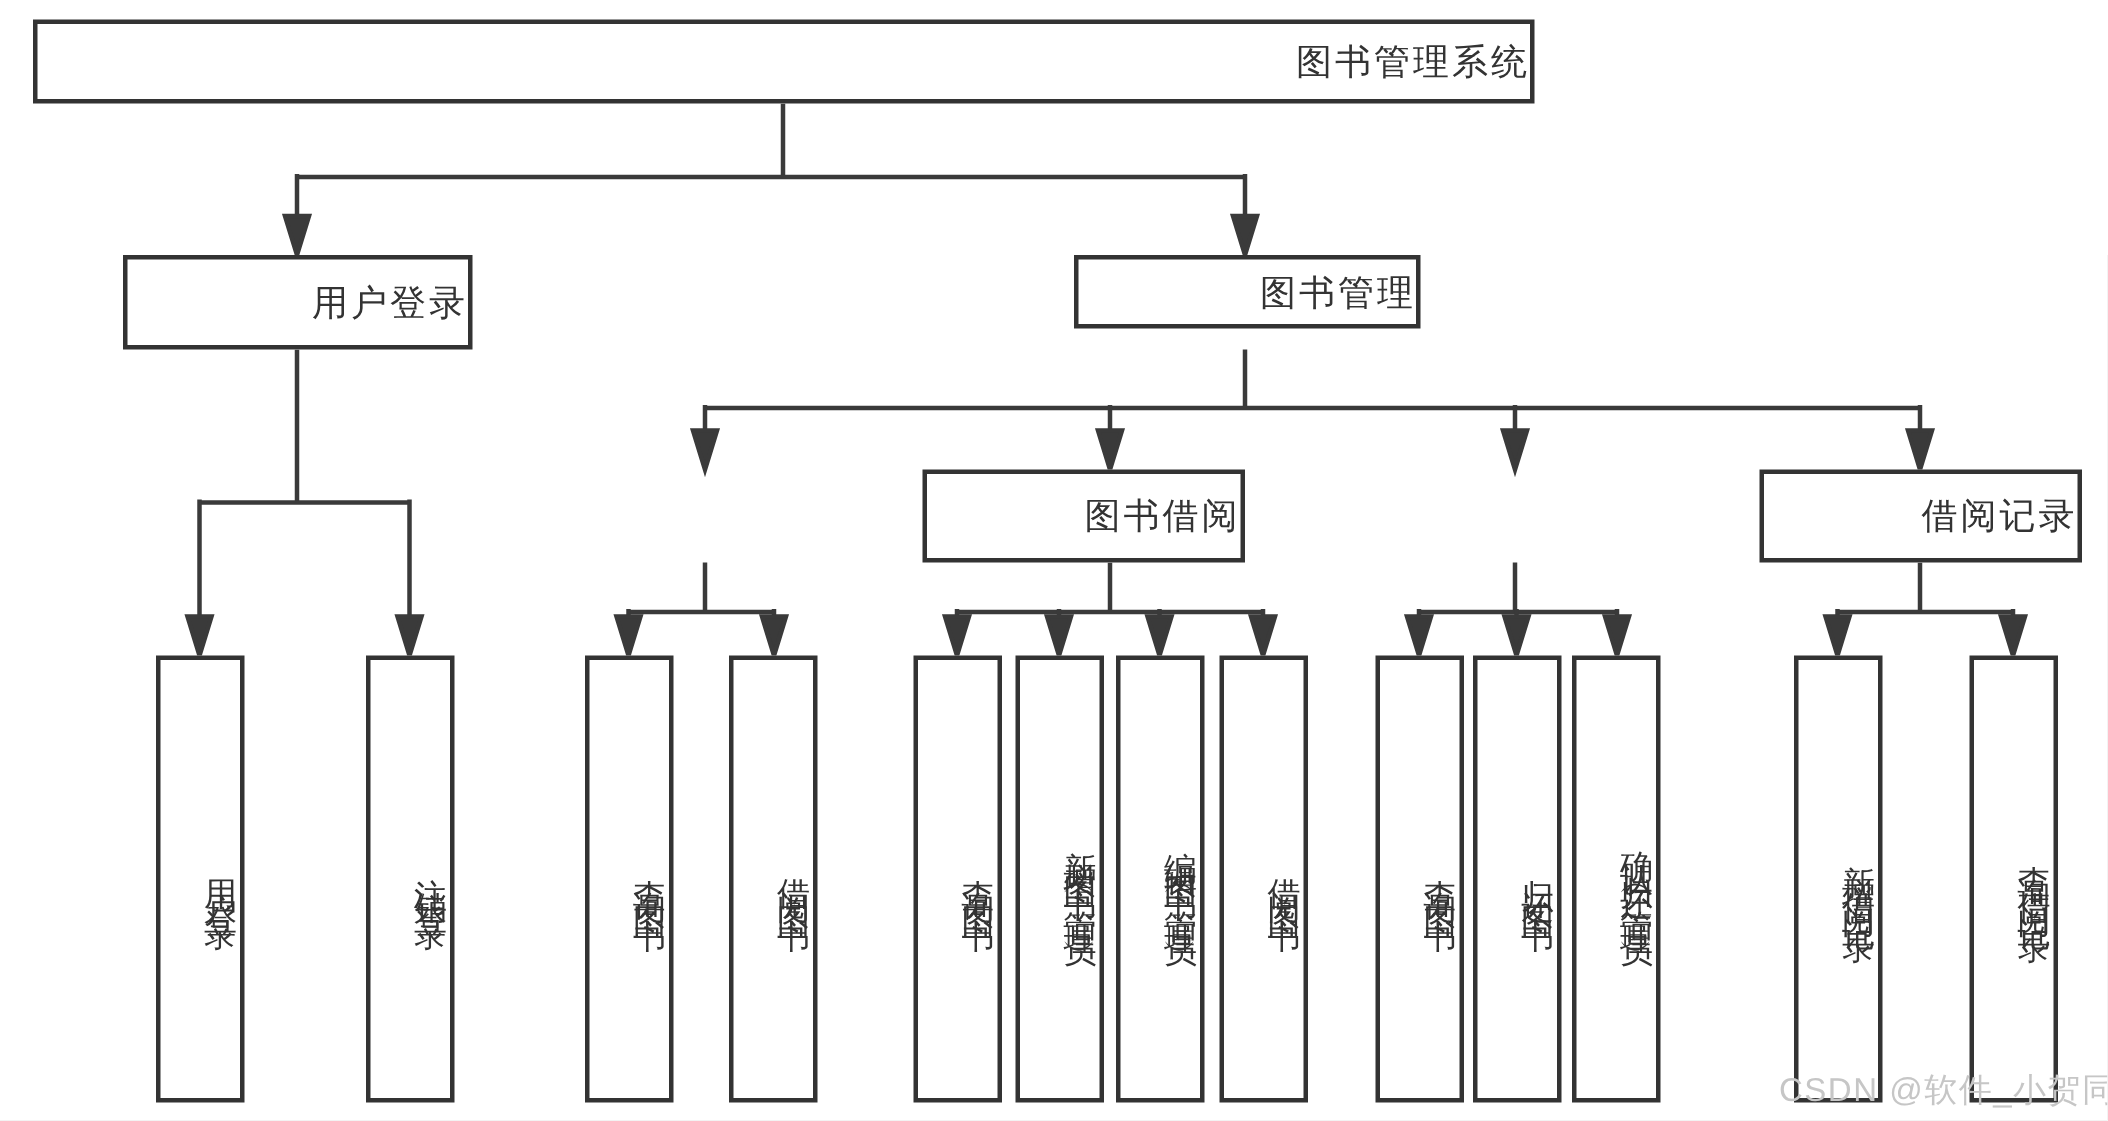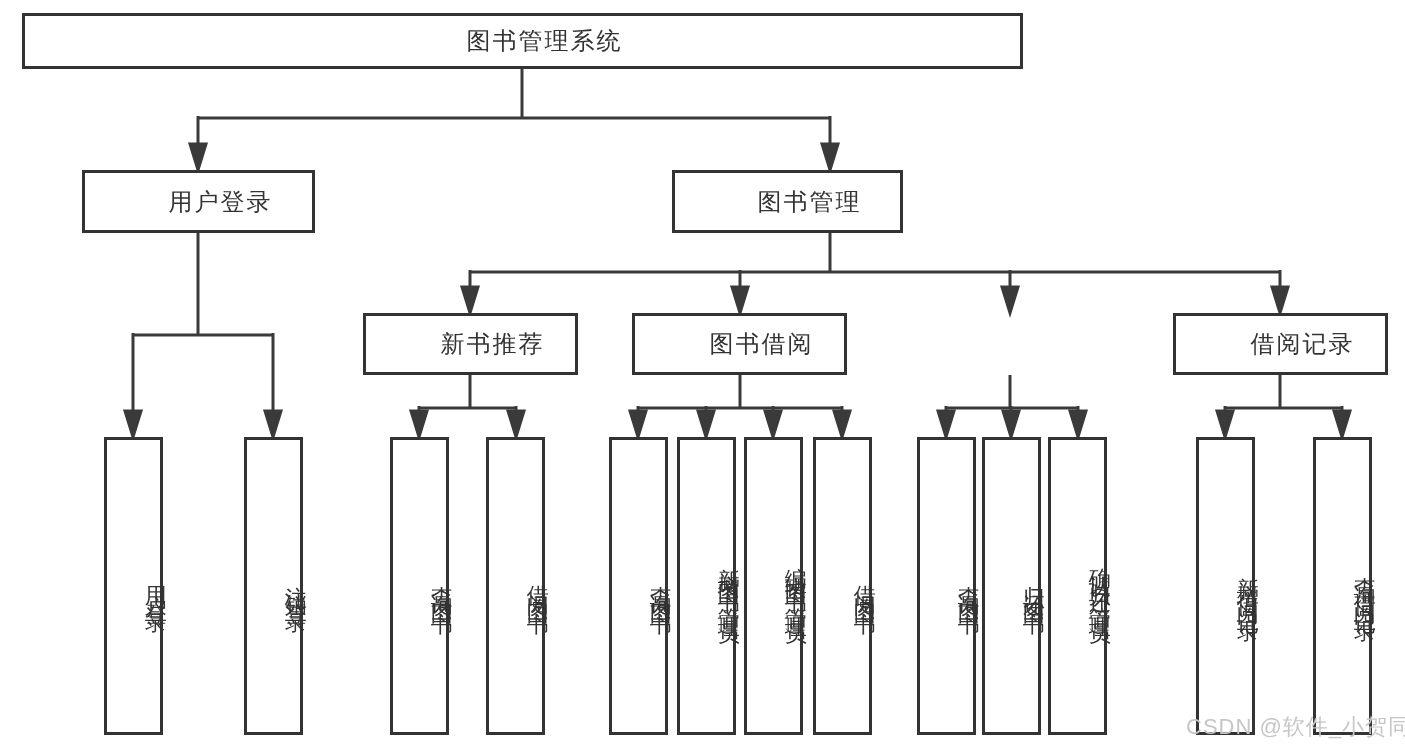--- a/index.html
+++ b/index.html
@@ -10,21 +10,21 @@
   .canvas{
     position:relative; width:1405px; height:747px;
     background:var(--background);
     font-family:"Liberation Sans","DejaVu Sans",sans-serif;
     overflow:hidden;
   }
   svg.connectors{position:absolute;left:0;top:0;z-index:1;}
   .node{
     position:absolute; box-sizing:border-box; z-index:2;
     border:3px solid var(--box-border); background:var(--background);
-    display:flex; align-items:center; justify-content:center;padding-left:44px;
+    display:flex; align-items:center; justify-content:flex-end;padding-left:44px;
   }
   .node-label{
     color:var(--text); font-size:24px; letter-spacing:2px; white-space:nowrap;
   }
   .leaf .node-label{
     writing-mode:vertical-lr; text-orientation:mixed;
     font-size:22px; letter-spacing:9px; line-height:1.2; white-space:normal;
   }
   .leaf.dense .node-label{ letter-spacing:8px; }
   .watermark{
@@ -115,28 +115,25 @@
     </g>
   </svg>
 
   <div class="node" style="left:22px;top:13px;width:1001px;height:56px">
     <span class="node-label">图书管理系统</span>
   </div>
 
   <div class="node" style="left:82px;top:170px;width:233px;height:63px">
     <span class="node-label">用户登录</span>
   </div>
-  <div class="node" style="left:672px;top:170px;width:231px;height:63px">
+  <div class="node" style="left:716px;top:170px;width:231px;height:49px">
     <span class="node-label">图书管理</span>
   </div>
 
-  <div class="node" style="left:363px;top:313px;width:215px;height:62px">
-    <span class="node-label">新书推荐</span>
-  </div>
-  <div class="node" style="left:632px;top:313px;width:215px;height:62px">
+  <div class="node" style="left:615px;top:313px;width:215px;height:62px">
     <span class="node-label">图书借阅</span>
   </div>
   <div class="node" style="left:1173px;top:313px;width:215px;height:62px">
     <span class="node-label">借阅记录</span>
   </div>
 
   <div class="node leaf" style="left:104px;top:437px;width:59px;height:298px">
     <span class="node-label">用户登录</span>
   </div>
   <div class="node leaf" style="left:244px;top:437px;width:59px;height:298px">

